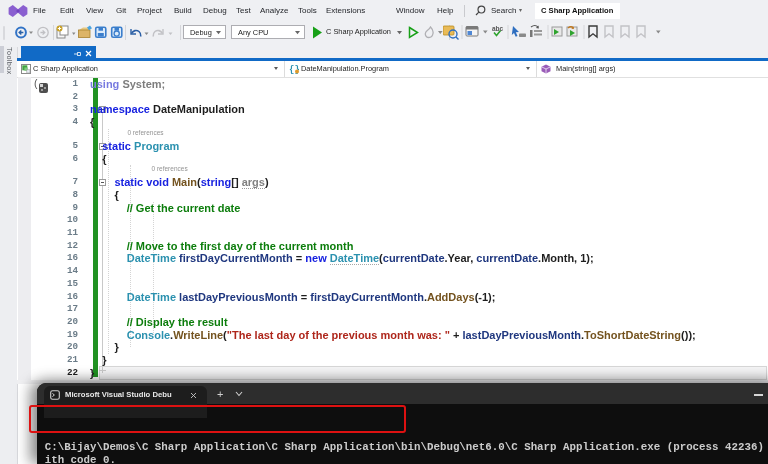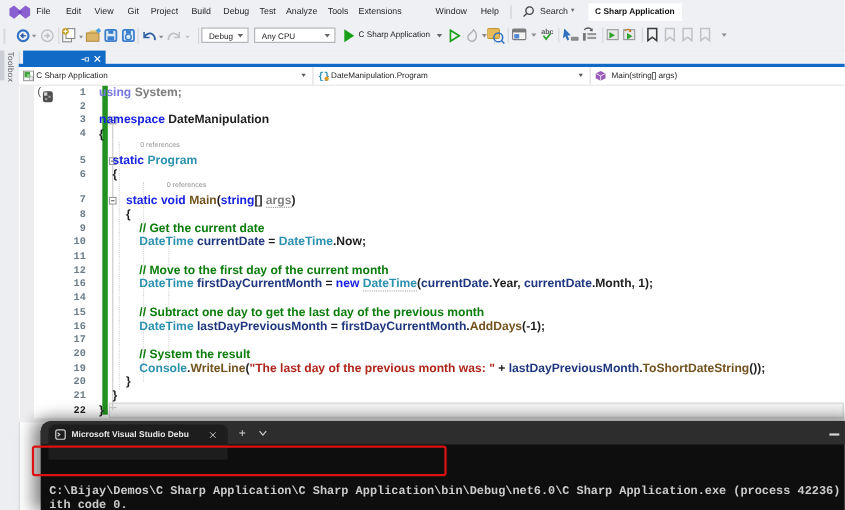--- a/index.html
+++ b/index.html
@@ -281,26 +281,24 @@
   <div class="cl" style="top:78px"><span class="fade-kw">using</span><span class="fade"> System;</span></div>
   <div class="cl" style="top:103.4px"><span class="kw">namespace</span> DateManipulation</div>
   <div class="cl" style="top:116.1px">{</div>
   <div class="lens" style="left:127.4px;top:127px">0 references</div>
   <div class="cl" style="top:139.8px">    <span class="kw">static</span> <span class="ty">Program</span></div>
   <div class="cl" style="top:152.5px">    {</div>
   <div class="lens" style="left:151.5px;top:163.2px">0 references</div>
   <div class="cl" style="top:176.2px">        <span class="kw">static</span> <span class="kw">void</span> <span class="me">Main</span>(<span class="kw">string</span>[] <span class="gy" style="border-bottom:1px dotted #9a9a9a">args</span>)</div>
   <div class="cl" style="top:188.9px">        {</div>
   <div class="cl" style="top:201.6px">            <span class="cm">// Get the current date</span></div>
-  <div class="cl" style="top:214.3px">            <span class="ty">DateTime</span> <span class="va">currentDate</span> = <span class="ty">DateTime</span>.Now;</div>
   <div class="cl" style="top:239.7px">            <span class="cm">// Move to the first day of the current month</span></div>
   <div class="cl" style="top:252.4px">            <span class="ty">DateTime</span> <span class="va">firstDayCurrentMonth</span> = <span class="kw">new</span> <span class="ty" style="border-bottom:1px dotted #a8a8a8">DateTime</span>(<span class="va">currentDate</span>.Year, <span class="va">currentDate</span>.Month, 1);</div>
-  <div class="cl" style="top:277.8px">            <span class="cm">// Subtract one day to get the last day of the previous month</span></div>
   <div class="cl" style="top:290.5px">            <span class="ty">DateTime</span> <span class="va">lastDayPreviousMonth</span> = <span class="va">firstDayCurrentMonth</span>.<span class="me">AddDays</span>(-1);</div>
-  <div class="cl" style="top:315.9px">            <span class="cm">// System the result</span></div>
+  <div class="cl" style="top:315.9px">            <span class="cm">// Display the result</span></div>
   <div class="cl" style="top:328.6px">            <span class="ty">Console</span>.<span class="me">WriteLine</span>(<span class="st">"The last day of the previous month was: "</span> + <span class="va">lastDayPreviousMonth</span>.<span class="me">ToShortDateString</span>());</div>
   <div class="cl" style="top:341.3px">        }</div>
   <div class="cl" style="top:354px">    }</div>
   <div class="cl" style="top:366.7px">}</div>
 
   <div class="abs" style="left:17px;top:379.6px;width:751px;height:4px;background:#f0f0f2"></div>
 
   <div class="abs" id="consolewin">
     <div class="abs" id="contitle">
       <div class="abs" id="contab">

